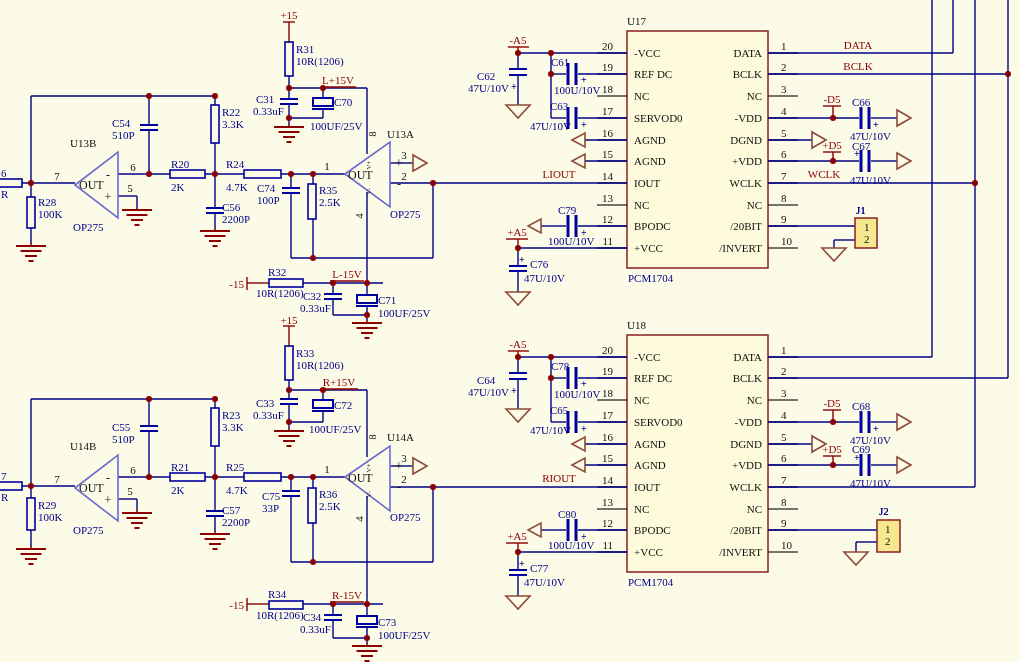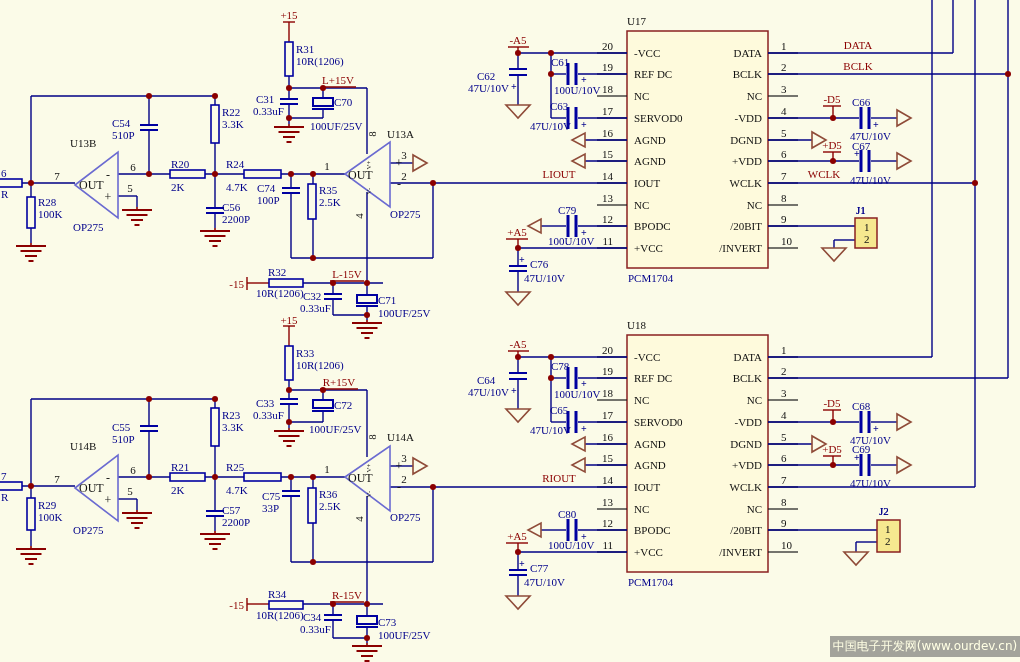--- a/index.html
+++ b/index.html
@@ -680,16 +680,13 @@
       <text x="404" y="483" class="bk" text-anchor="middle">2</text>
       <text x="376" y="134" class="bk" text-anchor="middle" transform="rotate(-90 376 134)">8</text>
       <text x="363" y="216" class="bk" text-anchor="middle" transform="rotate(-90 363 216)">4</text>
       <text x="376" y="437" class="bk" text-anchor="middle" transform="rotate(-90 376 437)">8</text>
       <text x="363" y="519" class="bk" text-anchor="middle" transform="rotate(-90 363 519)">4</text>
       <text x="371" y="165" class="sm" text-anchor="middle" transform="rotate(-90 371 165)">V+</text>
       <text x="371" y="191" class="sm" text-anchor="middle" transform="rotate(-90 371 191)">V-</text>
       <text x="371" y="468" class="sm" text-anchor="middle" transform="rotate(-90 371 468)">V+</text>
       <text x="371" y="494" class="sm" text-anchor="middle" transform="rotate(-90 371 494)">V-</text>
     </svg>
-  <div id="watermark">
-    <span>中国电子开发网(www.ourdev.cn)</span>
-  </div>
 </div>
 
 </body></html>

